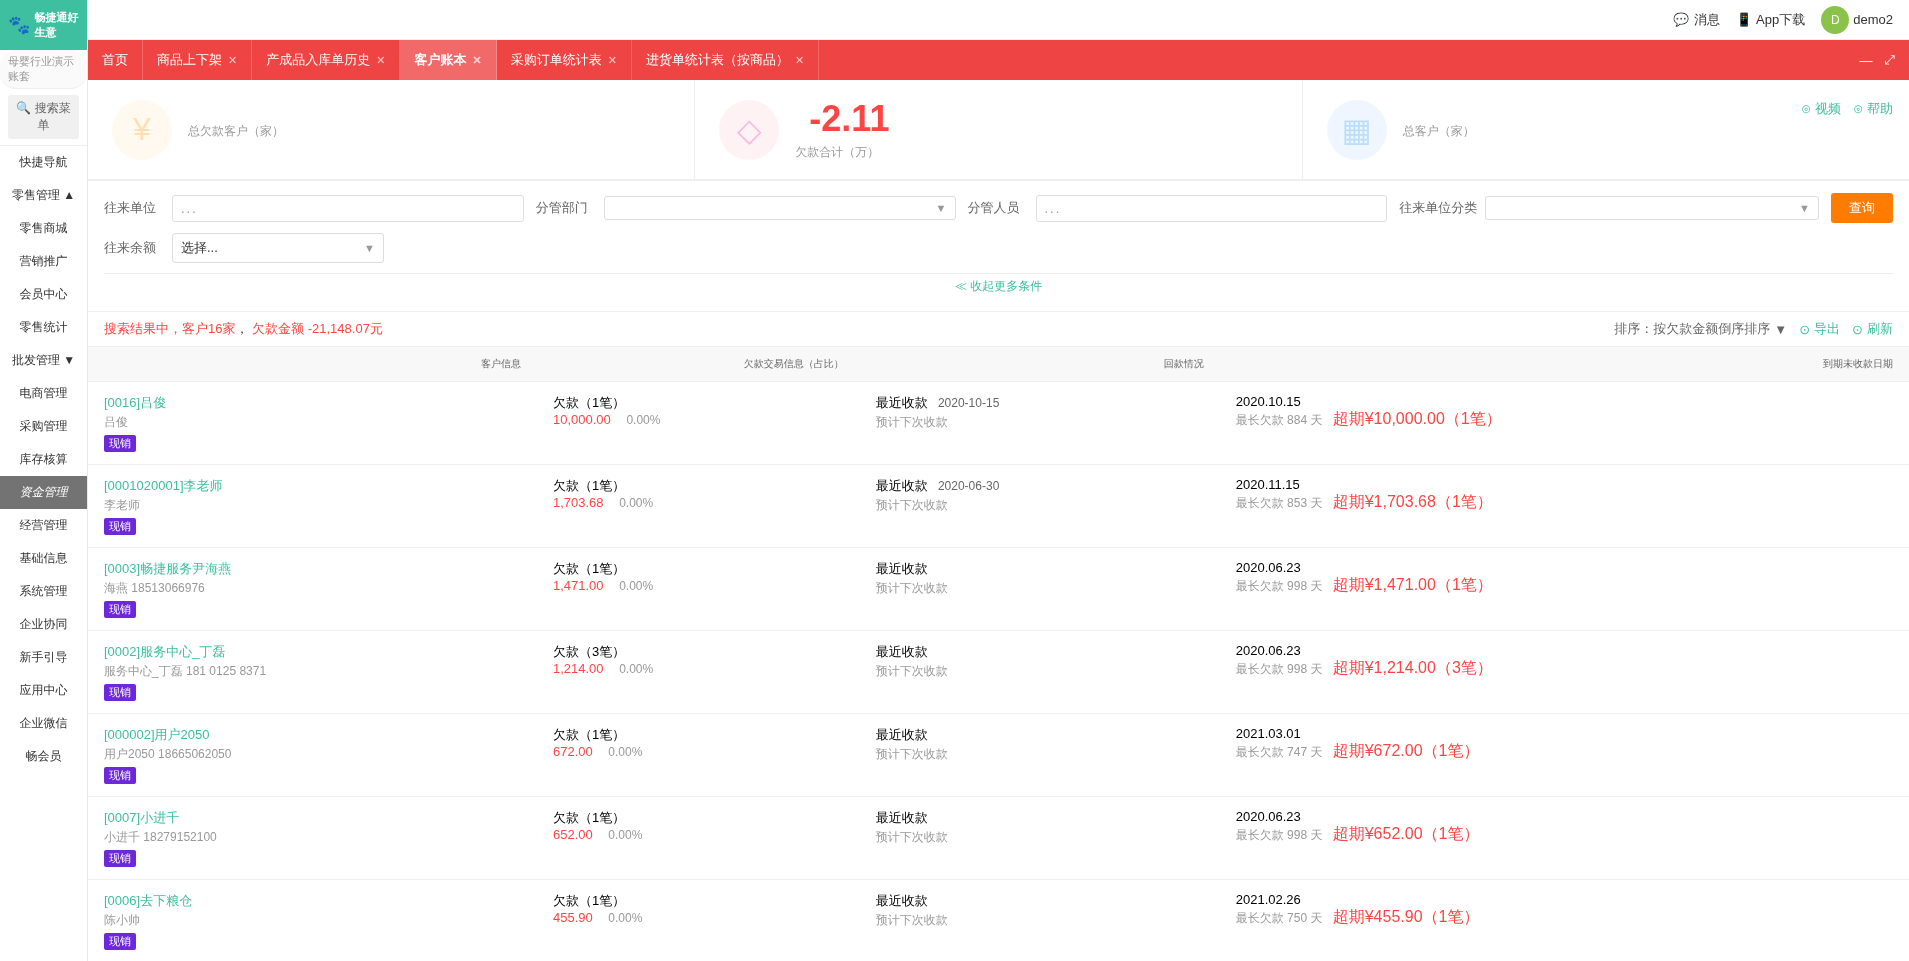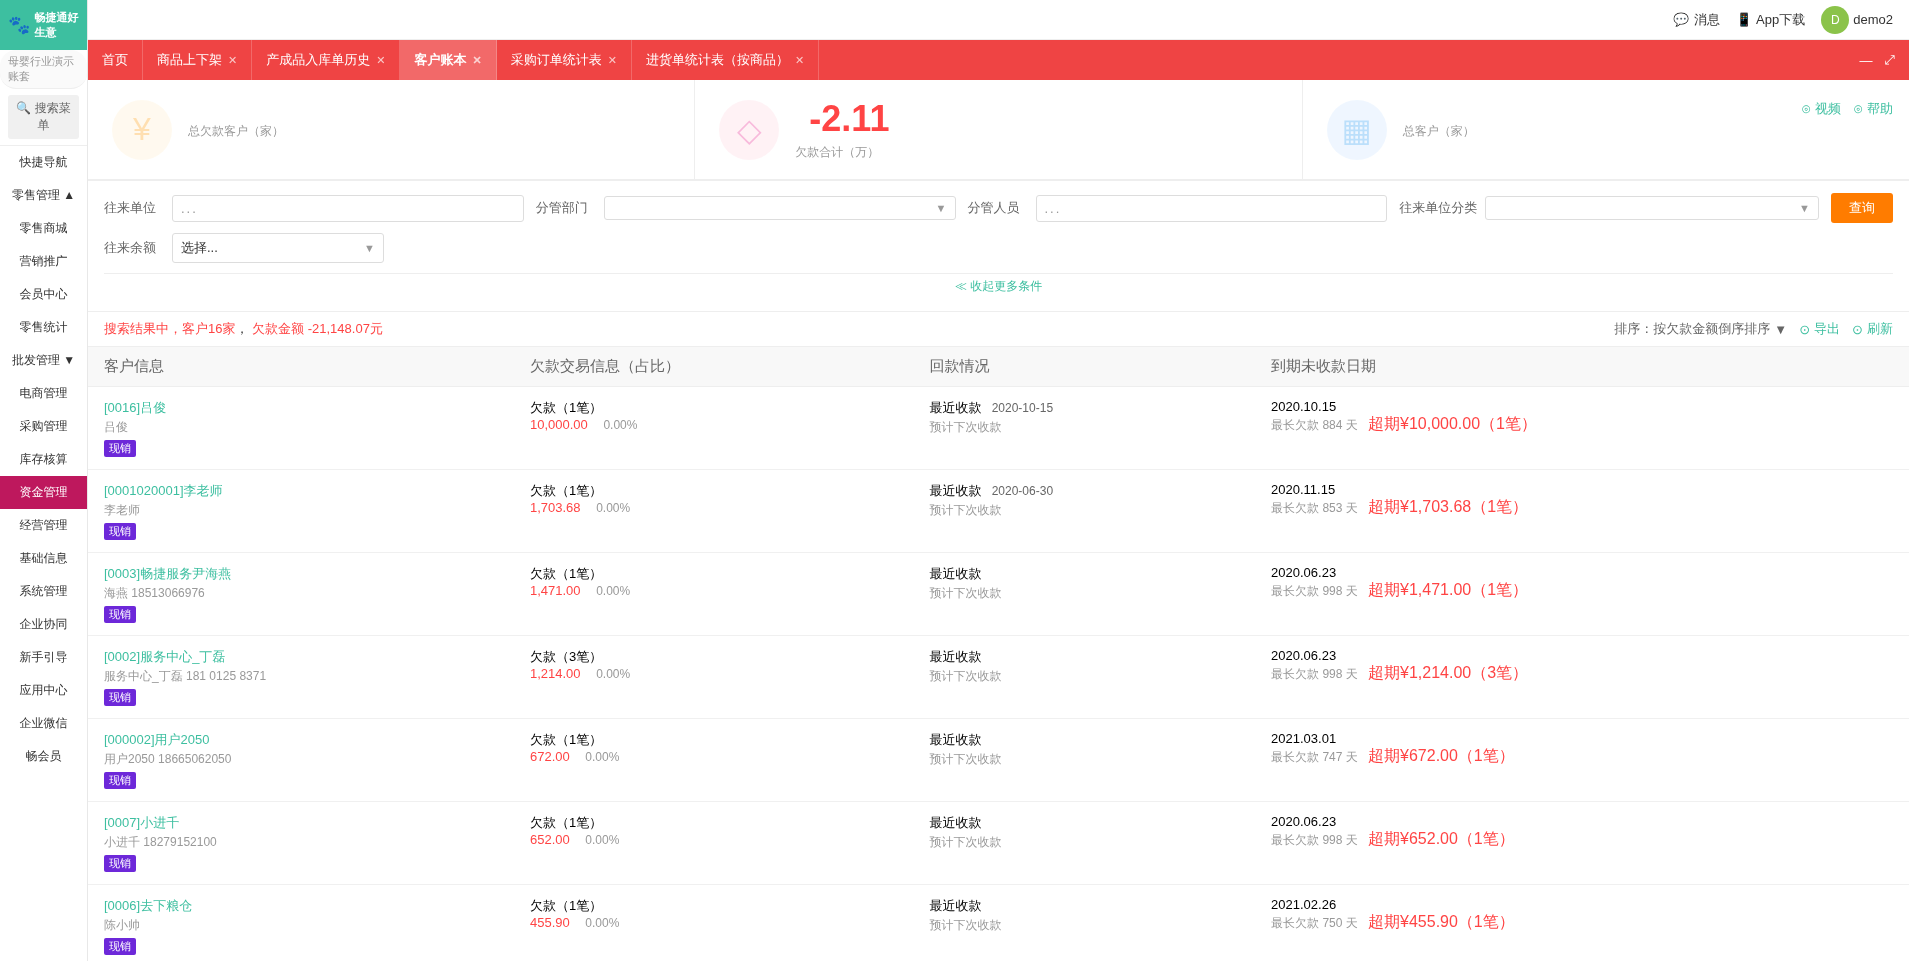--- a/index.html
+++ b/index.html
@@ -4,21 +4,21 @@
   <style>
     * { box-sizing: border-box; margin: 0; padding: 0; font-family: 'Microsoft YaHei', Arial, sans-serif; font-size: 13px; }
     body { background: #f5f5f5; display: flex; height: 100vh; overflow: hidden; }
 
     
     .sidebar { width: 88px; background: #fff; display: flex; flex-direction: column; border-right: 1px solid #e8e8e8; flex-shrink: 0; }
     .sidebar-logo { background: #3dbfa0; padding: 10px 8px; display: flex; align-items: center; gap: 4px; }
     .sidebar-logo-text { color: #fff; font-size: 11px; font-weight: bold; }
     .sidebar-search-btn { width: 100%; background: #f0f0f0; border: none; border-radius: 3px; padding: 5px; cursor: pointer; font-size: 12px; color: #666; text-align: center; }
     .sidebar-item { padding: 8px 4px; text-align: center; cursor: pointer; color: #333; font-size: 12px; }
-    .sidebar-item.active { background: #be185d; color: #fff; }
+    .sidebar-item.active { background: #737373; color: #fff; font-style: italic; }
 
     
     .topbar { background: #ef4444; display: flex; align-items: center; height: 40px; padding: 0 0; flex-shrink: 0; }
     .topbar-nav { display: flex; height: 100%; flex: 1; }
     .topbar-nav-item { padding: 0 14px; display: flex; align-items: center; color: #fff; cursor: pointer; font-size: 13px; white-space: nowrap; border-right: 1px solid rgba(255,255,255,0.2); height: 100%; }
     .topbar-nav-item.active { background: rgba(255,255,255,0.2); font-weight: bold; }
     .topbar-nav-item .close { margin-left: 6px; font-size: 11px; opacity: 0.7; }
     .topbar-actions { display: flex; align-items: center; gap: 12px; padding: 0 14px; color: #fff; }
 
     
@@ -51,21 +51,21 @@
     .table-area { background: #fff; flex: 1; overflow: hidden; display: flex; flex-direction: column; }
     .table-toolbar { display: flex; align-items: flex-end; justify-content: space-between; padding: 8px 16px; border-bottom: 1px solid #eee; flex-shrink: 0; }
     .table-summary { font-size: 13px; color: #333; }
     .table-summary span { color: #ff4444; }
     .table-actions { display: flex; align-items: center; gap: 12px; font-size: 12px; color: #666; }
     .table-sort { display: flex; align-items: center; gap: 4px; cursor: pointer; }
     .table-action-btn { display: flex; align-items: center; gap: 4px; cursor: pointer; color: #3dbfa0; }
 
     .data-table { width: 100%; border-collapse: collapse; }
     .data-table thead tr { background: #f8f8f8; }
-    .data-table th { padding: 10px 16px; text-align: left; font-size: 15px; color: #666; font-weight: normal; border-bottom: 1px solid #eee; }
+    .data-table th { padding: 10px 16px; text-align: right; font-size: 10px; color: #666; font-weight: normal; border-bottom: 1px solid #eee; }
     .data-table td { padding: 12px 16px; border-bottom: 1px solid #f0f0f0; vertical-align: top; font-size: 13px; }
 
     .client-name { color: #3dbfa0; cursor: pointer; font-size: 13px; }
     .client-phone { color: #999; font-size: 12px; margin-top: 2px; }
     .tag { display: inline-block; background: #6d28d9; color: #fff; font-size: 11px; padding: 1px 5px; border-radius: 2px; margin-top: 4px; }
     .amount-red { color: #ff4444; font-size: 13px; }
     .amount-pct { color: #999; font-size: 12px; margin-left: 12px; }
     .overdue-link { color: #ff4444; cursor: pointer; font-size: 16px; }
     .overdue-days { color: #999; font-size: 12px; }
     .recent-date { color: #666; font-size: 12px; margin-top: 2px; }

